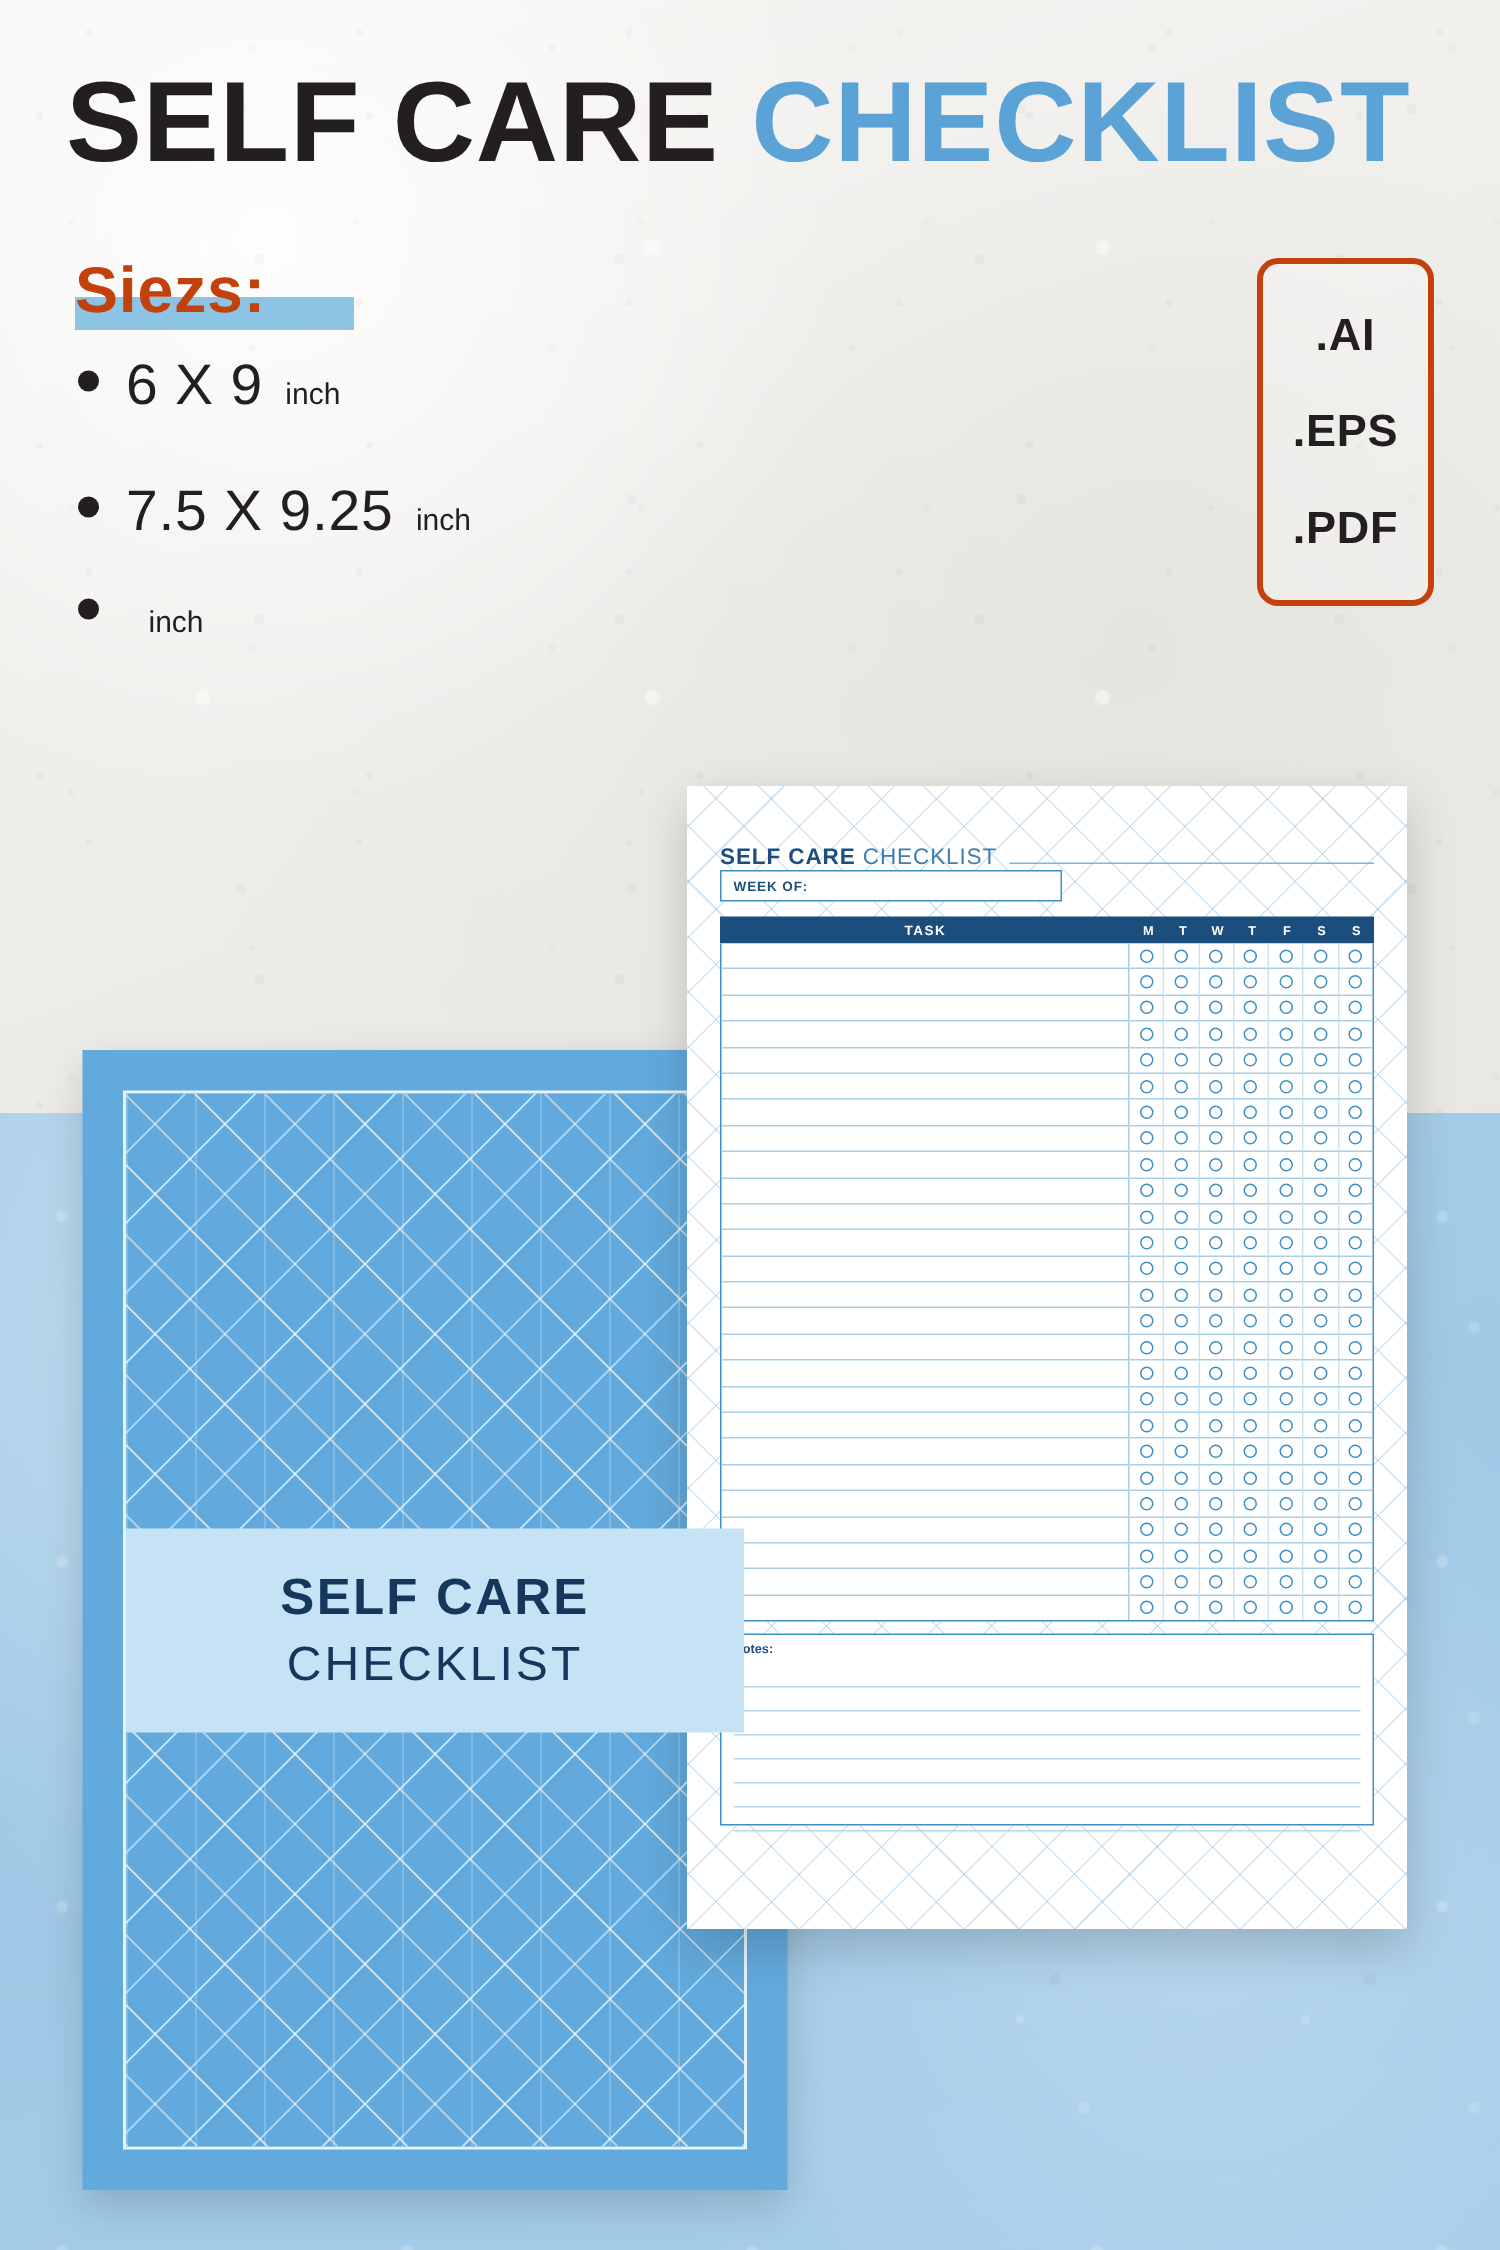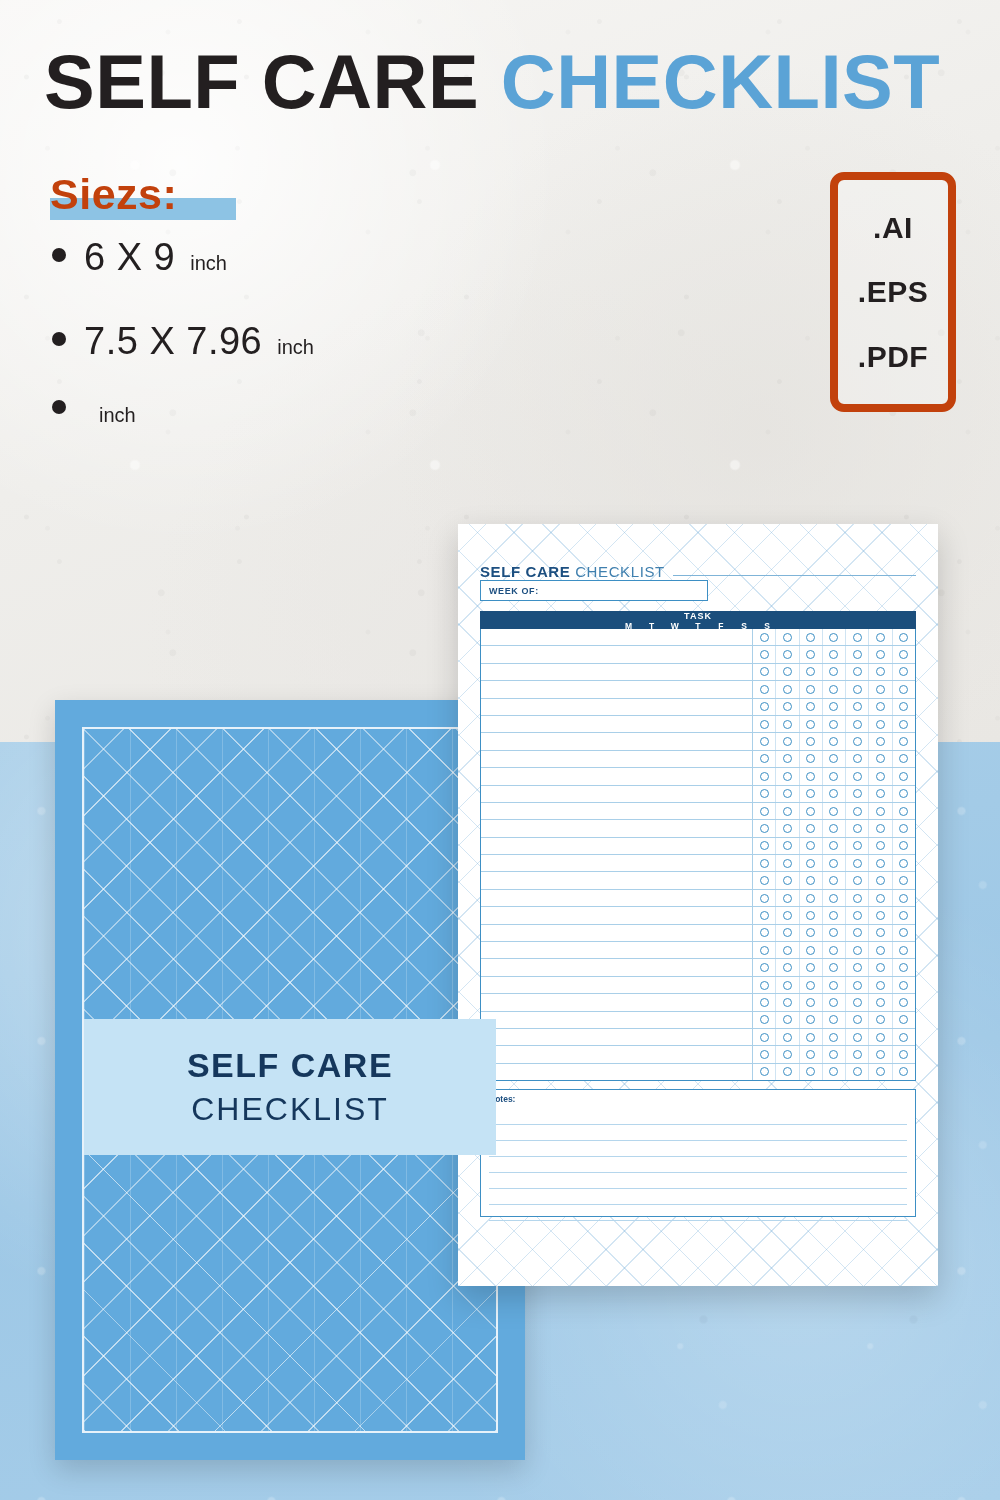--- a/index.html
+++ b/index.html
@@ -130,21 +130,21 @@
     font-weight: normal;
     color: #231f20;
     margin-left: 15px;
   }
 
   
   .formats {
     position: absolute;
     right: 44px; top: 172px;
     width: 110px; height: 224px;
-    border: 8px solid #c2410c;
+    border: 4px solid #c2410c;
     border-radius: 14px;
     display: flex;
     flex-direction: column;
     justify-content: space-evenly;
     align-items: center;
     background: rgba(255,255,255,0.25);
   }
   .format-item {
     font-size: 30px;
     font-weight: bold;
@@ -265,21 +265,20 @@
     font-weight: bold;
     color: #1c4f80;
     letter-spacing: 0.6px;
   }
   .table-head {
     margin-top: 10px;
     height: 18px;
     background: #1b4e7c;
     display: flex;
     align-items: center;
-    flex-direction: column;
   }
   .th-task {
     flex: 1;
     text-align: center;
     color: #ffffff;
     font-size: 9px;
     font-weight: bold;
     letter-spacing: 1px;
   }
   .th-days {
@@ -365,21 +364,21 @@
   </div>
 
   <ul class="size-list">
     <li>
       <span class="bullet"></span>
       <span class="size-main">6 X 9</span>
       <span class="size-unit">inch</span>
     </li>
     <li>
       <span class="bullet"></span>
-      <span class="size-main">7.5 X 7.96</span>
+      <span class="size-main">7.5 X 9.25</span>
       <span class="size-unit">inch</span>
     </li>
     <li>
       <span class="bullet"></span>
       <span class="size-unit">inch</span>
     </li>
   </ul>
 
   <div class="formats">
     <div class="format-item">.AI</div>

